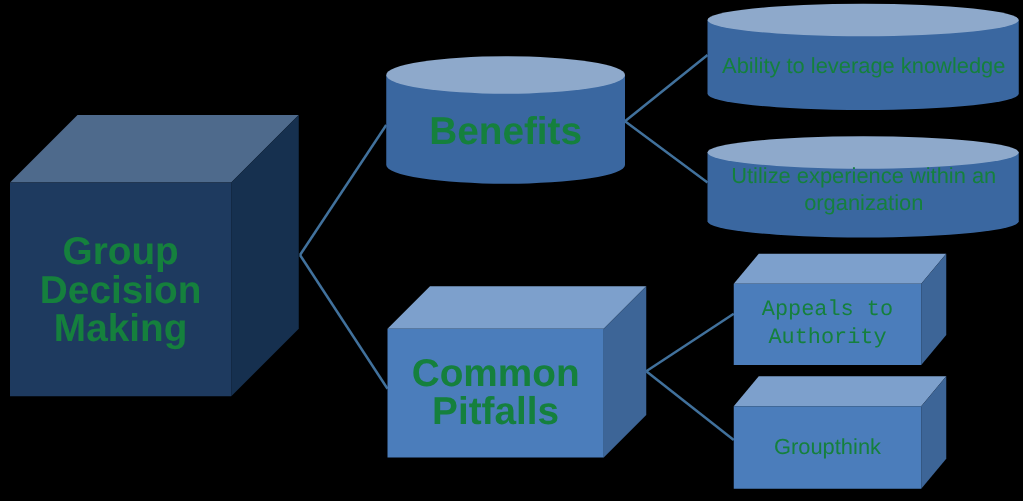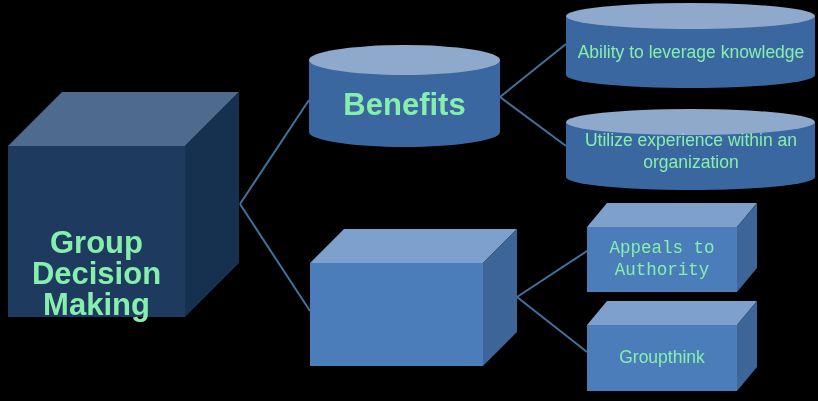--- a/index.html
+++ b/index.html
@@ -19,21 +19,21 @@
     position: absolute;
     left: 0;
     top: 0;
   }
   .connector {
     stroke-width: 2;
     fill: none;
   }
   .label {
     position: absolute;
-    color: #86efac;
+    color: #15803d;
     text-align: center;
   }
   .label-lg {
     font-weight: bold;
     font-size: 31px;
     line-height: 30px;
   }
   .label-sm {
     font-size: 17.5px;
     line-height: 22px;
@@ -89,26 +89,27 @@
     </g>
 
     <g>
       <polygon points="587,325 607,301 757,301 737,325" fill="#7DA0CC"></polygon>
       <polygon points="737,325 757,301 757,367 737,391" fill="#3D6597"></polygon>
       <rect x="587" y="325" width="150" height="66" fill="#4B7DBB"></rect>
     </g>
 
   </svg>
 
-  <div class="label label-lg" style="left:8px; top:185px; width:177px; line-height:31px;margin-top:42px;">Group Decision Making</div>
+  <div class="label label-lg" style="left:8px; top:185px; width:177px; line-height:31px;">Group Decision Making</div>
 
   <div class="label label-lg" style="left:309px; top:90px; width:191px;">Benefits</div>
 
   <div class="label label-sm" style="left:566px; top:41px; width:250px;">Ability to leverage knowledge</div>
 
   <div class="label label-sm" style="left:570px; top:129px; width:242px;">Utilize experience within an organization</div>
 
+  <div class="label label-lg" style="left:310px; top:284px; width:173px;">Common Pitfalls</div>
 
   <div class="label label-sm" style="left:592px; top:237px; width:140px;font-family:Liberation Mono, monospace;">Appeals to Authority</div>
 
   <div class="label label-sm" style="left:587px; top:346px; width:150px;">Groupthink</div>
 
 </div>
 
 </body></html>

